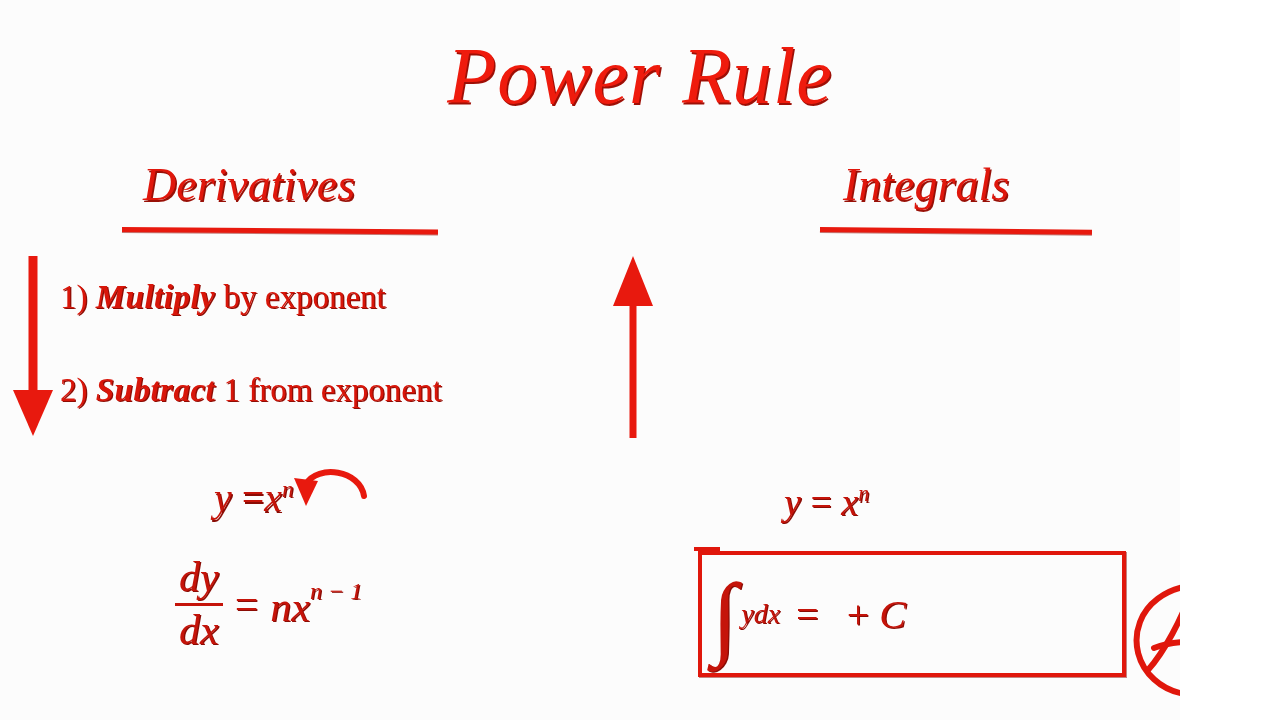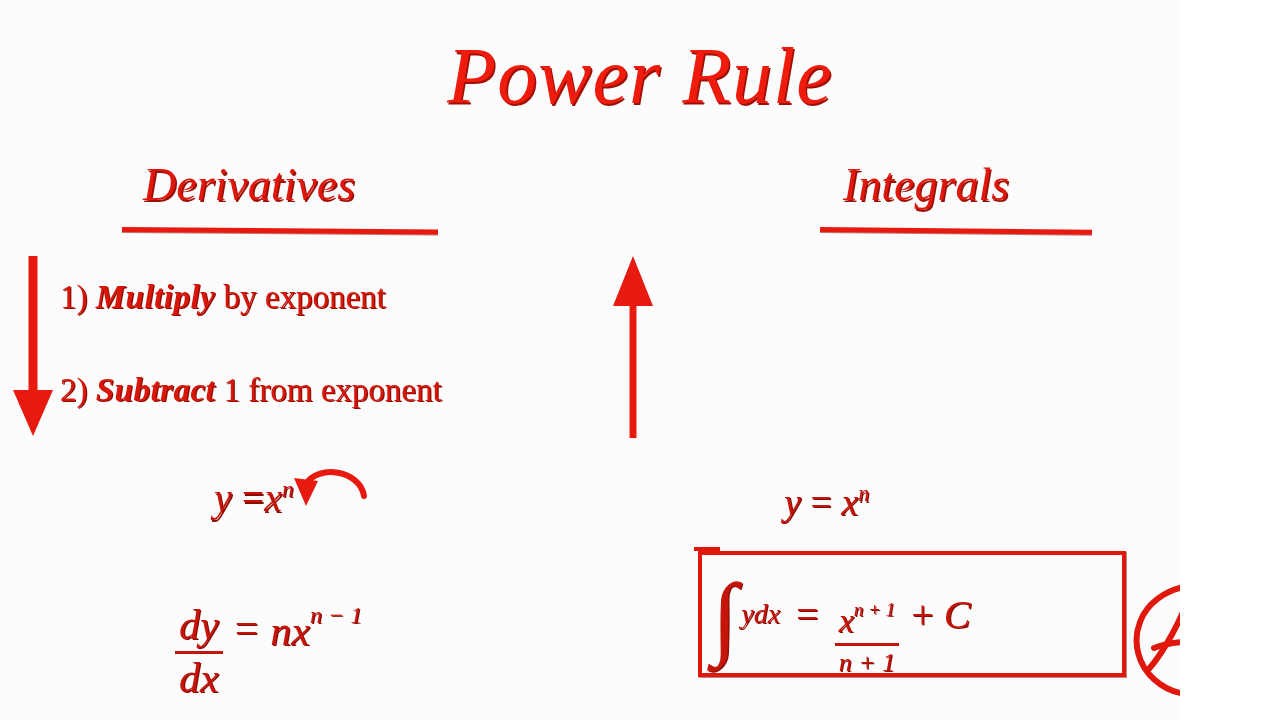--- a/index.html
+++ b/index.html
@@ -121,21 +121,21 @@
     color: #c5140a;
     font-style: italic;
     text-shadow: 1.2px 1.2px 0 #8a0c05;
   }
   .frac {
     display: inline-flex;
     flex-direction: column;
     align-items: center;
     line-height: 1.04;
   }
-  .frac .top { padding: 0 4px; margin-top: 48px; }
+  .frac .top { padding: 0 4px; }
   .frac .bar {
     display: block;
     width: 100%;
     height: 3px;
     background: currentColor;
     margin: 3px 0;
   }
   .frac .bot { padding: 0 4px; }
 
   #formula-derivative .frac { font-size: 42px; }
@@ -258,25 +258,20 @@
     <span>y</span>
     <span class="op">=</span>
     <span>x</span><span class="sup">n</span>
   </div>
 
   <div id="integral-box"></div>
   <div id="integral-expression">
     <span class="intsign">∫</span>
     <span class="ydx">ydx</span>
     <span class="eq">=</span>
-    <span class="frac">
-      <span class="top"><span>x</span><span class="sup">n + 1</span></span>
-      <span class="bar"></span>
-      <span class="bot">n + 1</span>
-    </span>
     <span class="plusc"><span class="op">+</span>
       <span>C</span></span>
   </div>
 
   <svg id="logo" width="126" height="126" viewBox="0 0 126 126">
     <path d="M 96 112 C 40 132, -2 86, 14 44 C 28 6, 88 -6, 112 26 C 132 52, 126 100, 92 110" stroke="#e0170c" stroke-width="6" fill="none" stroke-linecap="round"></path>
     <path d="M 22 92 C 40 72, 56 38, 62 22 C 64 42, 64 82, 60 100" stroke="#e0170c" stroke-width="6" fill="none" stroke-linecap="round"></path>
     <path d="M 28 70 C 44 64, 62 62, 86 66" stroke="#e0170c" stroke-width="6" fill="none" stroke-linecap="round"></path>
     <path d="M 84 34 C 82 60, 80 84, 88 92 C 94 98, 102 92, 104 84" stroke="#e0170c" stroke-width="6" fill="none" stroke-linecap="round"></path>
   </svg>

